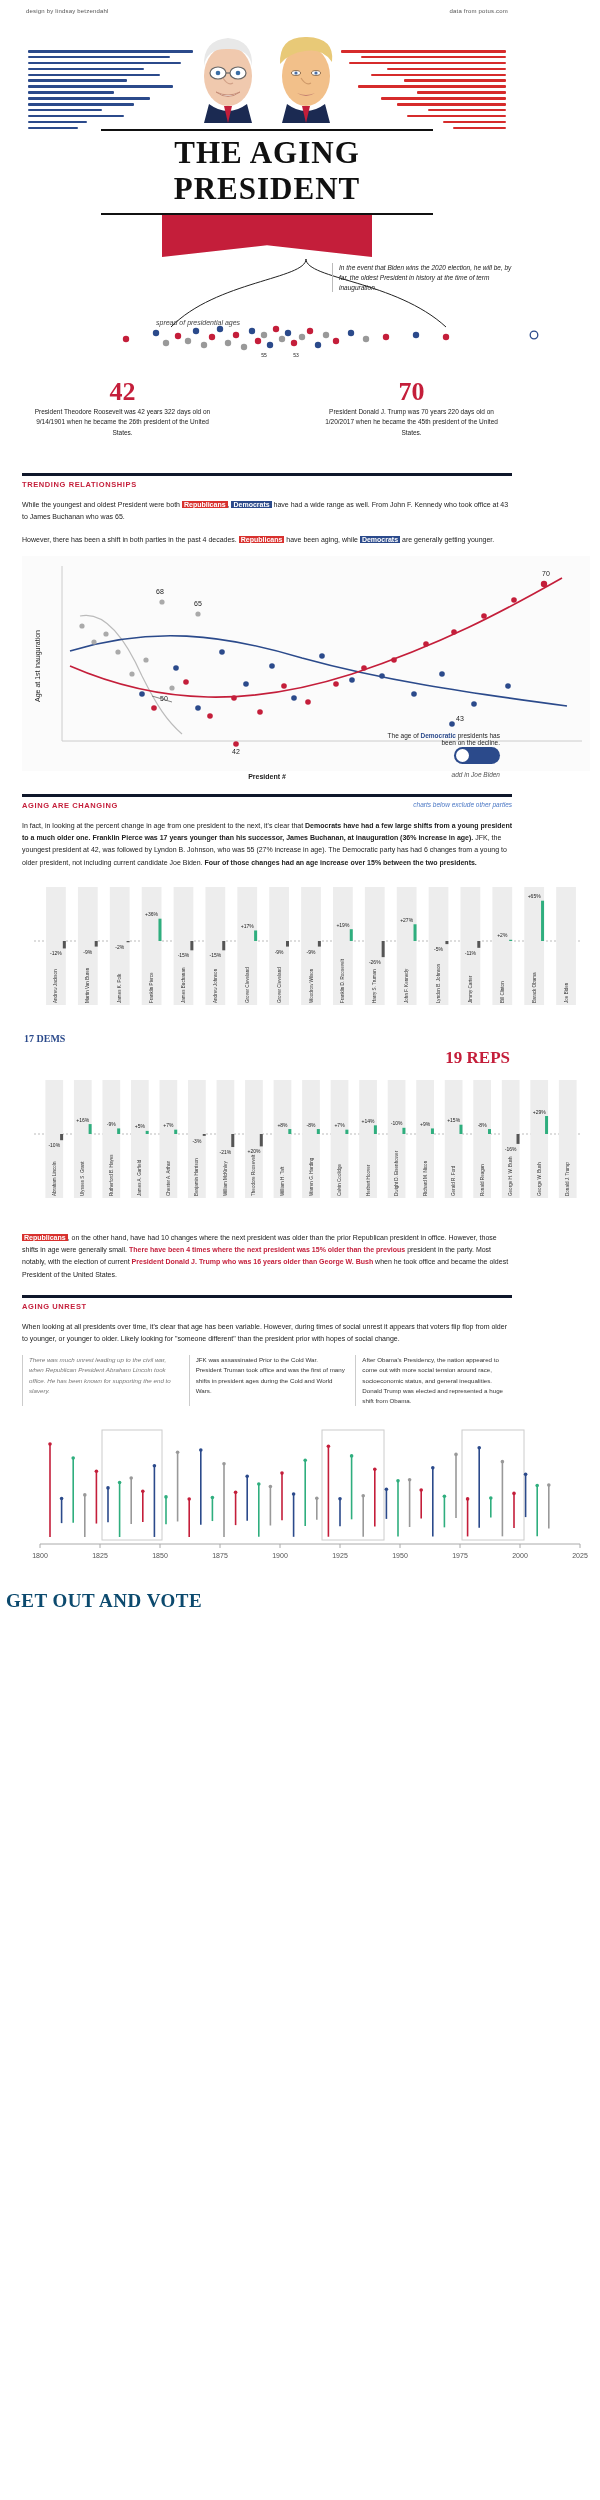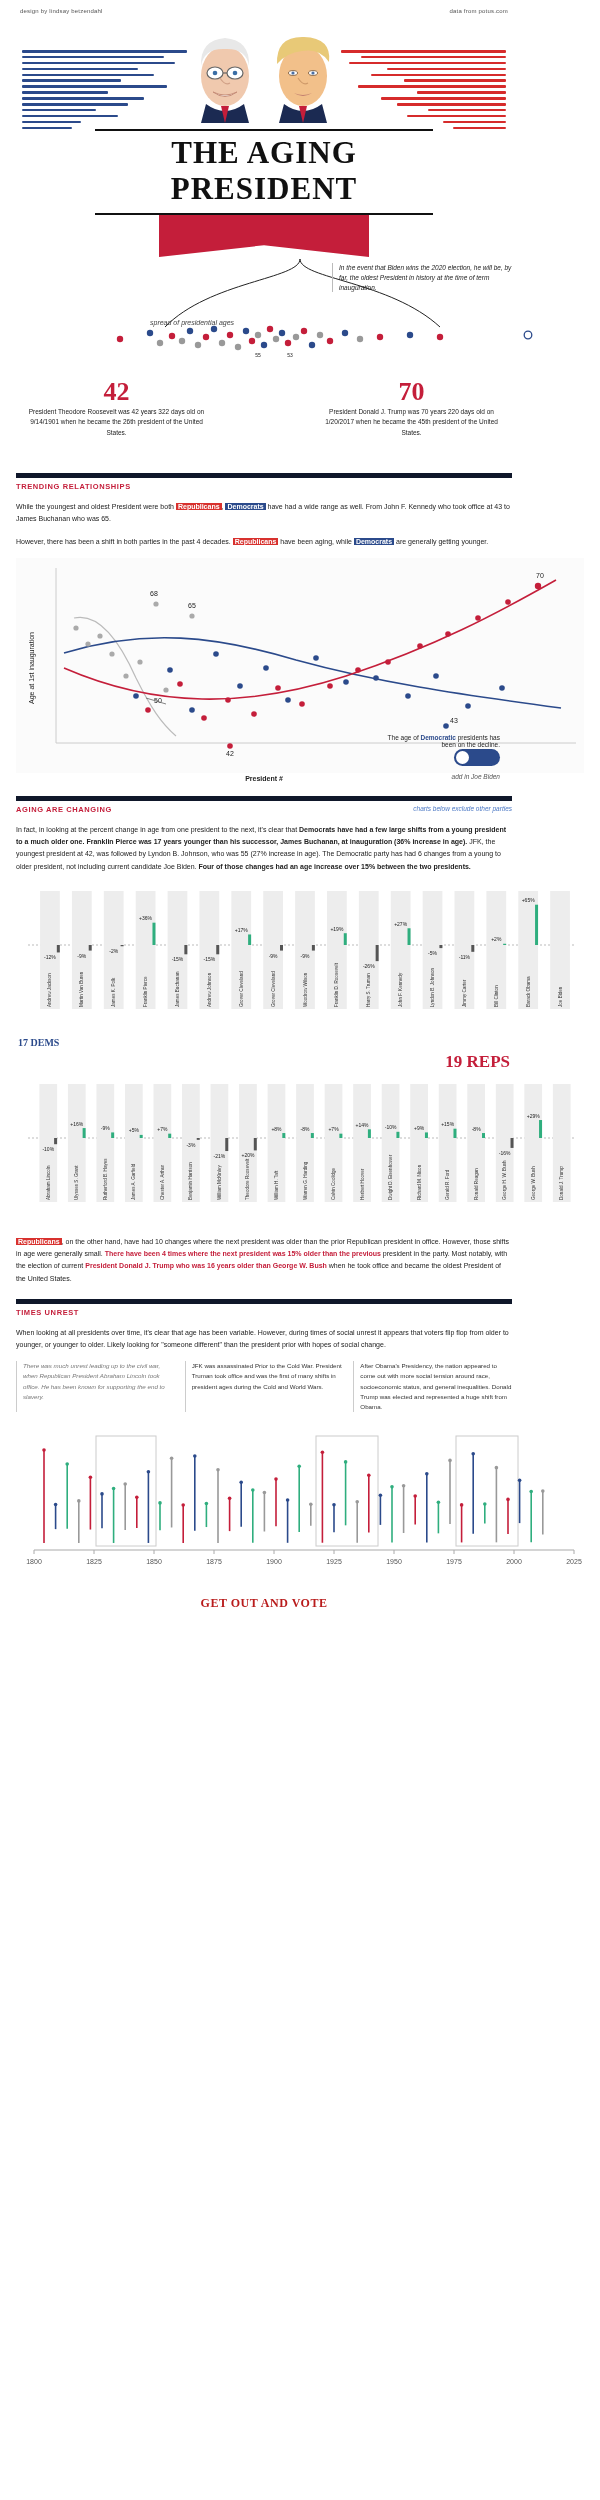--- a/index.html
+++ b/index.html
@@ -3,21 +3,21 @@
 <meta charset="utf-8">
 <style>
   * { box-sizing: border-box; }
   html, body { margin:0; padding:0; }
   body {
     width: 600px;
     background: #ffffff;
     font-family: "Liberation Sans", sans-serif;
     color: #333;
   }
-  .page { width:528px; position:relative; padding: 0 0 10px 0; }
+  .page { width:528px; position:relative; padding: 0 0 10px 6px; }
 
   
   .credits { display:flex; justify-content:space-between; padding: 8px 20px 4px 20px; font-size:6px; color:#555; }
   .credits span { letter-spacing:.2px; }
 
   .hero { position:relative; height:115px; }
   .faces { position:absolute; left:0; right:0; top:0; display:flex; justify-content:center; gap:0px; z-index:3;}
 
   .barsL { position:absolute; left:22px; top:32px; width:165px; }
   .barsR { position:absolute; right:22px; top:32px; width:165px; text-align:right;}
@@ -52,21 +52,21 @@
   }
   .spread-label { position:absolute; left:150px; top:60px; font-size:7px; font-style:italic; color:#444;}
   .bignum { font-family:"Liberation Serif",serif; font-size:26px; font-weight:bold; }
   .bignum.left { color:#c41e3a; }
   .bignum.right { color:#c41e3a; }
   .blurb { font-size:6.5px; line-height:1.6; text-align:center; color:#222; }
   .leftblock { position:absolute; left:24px; top:118px; width:185px; text-align:center;}
   .rightblock { position:absolute; right:24px; top:118px; width:185px; text-align:center;}
 
   
-  .sec { border-top:5px solid #0f172a; margin: 14px 16px 0 16px; padding-top:4px; }
+  .sec { border-top:3px solid #0f172a; margin: 14px 16px 0 16px; padding-top:4px; }
   .sec-title { color:#c41e3a; font-size:7.5px; font-weight:bold; letter-spacing:.6px; }
   .sec-sub { color:#4a77c4; font-size:6.5px; font-style:italic; float:right; font-weight:normal;}
   p.body { font-size:7px; line-height:1.75; color:#222; margin:10px 16px; }
   .hl-red { background:#d8312e; color:#fff; padding:0 2px; font-weight:bold;}
   .hl-blue { background:#2b4a8b; color:#fff; padding:0 2px; font-weight:bold;}
   .hl-b { font-weight:bold; }
 
   
   .chartbox { margin: 6px 16px 0 16px; position:relative; }
   .legend-note { position:absolute; right:12px; bottom:34px; width:120px; font-size:6.5px; text-align:right; color:#222;}
@@ -78,21 +78,21 @@
   
   .barchart { margin: 4px 16px 0 16px; }
   .dems-title { color:#2b4a8b; font-family:"Liberation Serif",serif; font-weight:bold; font-size:10px; margin:4px 0 0 18px;}
   .reps-title { color:#c41e3a; font-family:"Liberation Serif",serif; font-weight:bold; font-size:17px; text-align:right; margin:4px 18px 0 0;}
 
   
   .cols3 { display:flex; gap:10px; margin: 8px 16px; }
   .cols3 > div { flex:1; font-size:6.2px; line-height:1.65; color:#333; border-left:1px solid #ccc; padding-left:6px;}
   .cols3 > div.italic { font-style:italic; color:#777;}
 
-  .footer { text-align:center; color:#b91c1c; font-family:"Liberation Serif",serif; font-weight:bold; font-size:12px; margin-top:6px; letter-spacing:.5px;}
+  .footer { text-align:left; color:#0c4a6e; font-family:"Liberation Serif",serif; font-weight:bold; font-size:19px; margin-top:6px; letter-spacing:.5px;}
   svg { display:block; }
   .tick { font-size:5.5px; fill:#555; }
   .vlab { font-size:4.6px; fill:#333; }
   .dlab { font-size:5px; fill:#222; }
 </style>
 </head>
 <body>
 
 <div class="page">
 
@@ -471,21 +471,21 @@
         <rect x="536.8936842105263" y="8" width="17.686315789473685" height="118" fill="#ededed"></rect>
         <text x="547.2368421052631" y="124" class="vlab" text-anchor="start" transform="rotate(-90 547.2368421052631,124)">Donald J. Trump</text>
       </svg>
   </div>
 
   <p class="body">
     <span class="hl-red">Republicans</span><span>, on the other hand, have had 10 changes where the next president was older than the prior Republican president in office. However, those shifts in age were generally small. </span><span class="hl-b" style="color:#c41e3a">There have been 4 times where the next president was 15% older than the previous</span><span> president in the party. Most notably, with the election of current </span><span class="hl-b" style="color:#c41e3a">President Donald J. Trump who was 16 years older than George W. Bush</span><span> when he took office and became the oldest President of the United States.</span>
   </p>
 
   <div class="sec">
-    <div class="sec-title">TIMES UNREST</div>
+    <div class="sec-title">AGING UNREST</div>
   </div>
   <p class="body">When looking at all presidents over time, it's clear that age has been variable. However, during times of social unrest it appears that voters flip flop from older to younger, or younger to older. Likely looking for "someone different" than the president prior with hopes of social change.</p>
 
   <div class="cols3">
     <div class="italic">There was much unrest leading up to the civil war, when Republican President Abraham Lincoln took office. He has been known for supporting the end to slavery.</div>
     <div>JFK was assassinated Prior to the Cold War. President Truman took office and was the first of many shifts in president ages during the Cold and World Wars.</div>
     <div>After Obama's Presidency, the nation appeared to come out with more social tension around race, socioeconomic status, and general inequalities. Donald Trump was elected and represented a huge shift from Obama.</div>
   </div>
 
   <div class="barchart">

